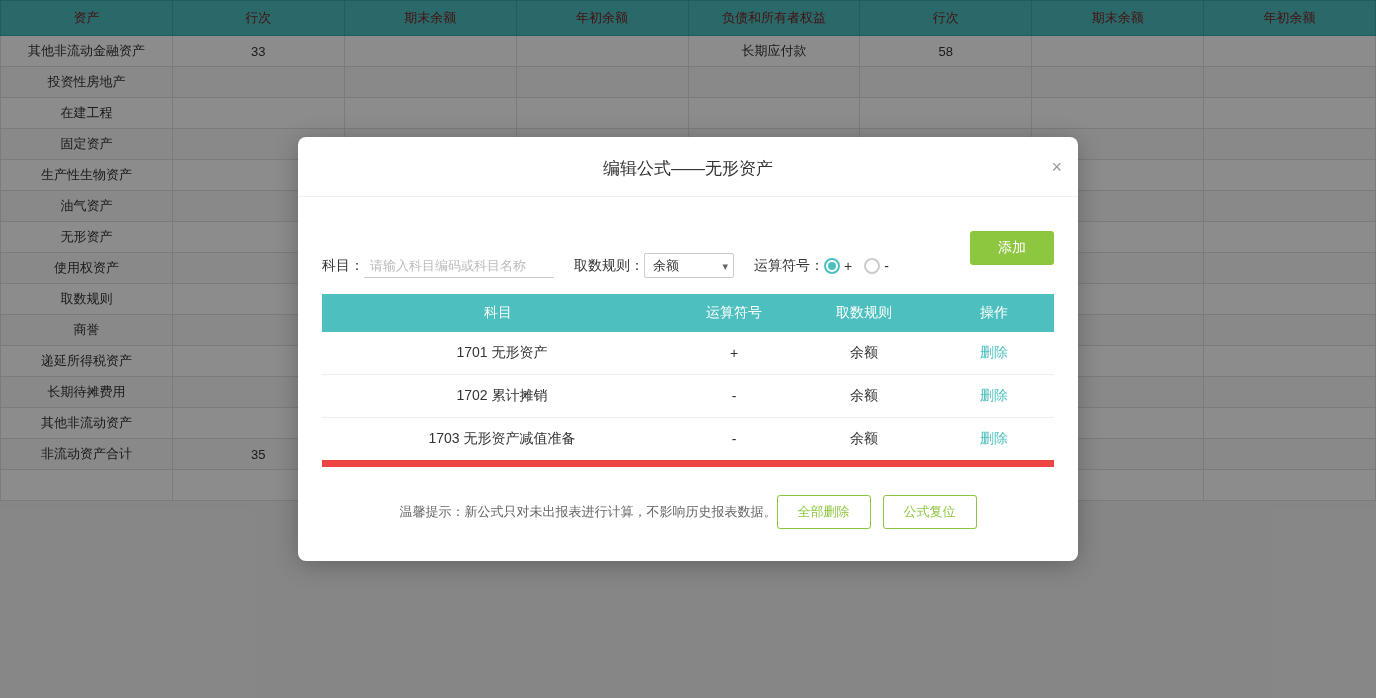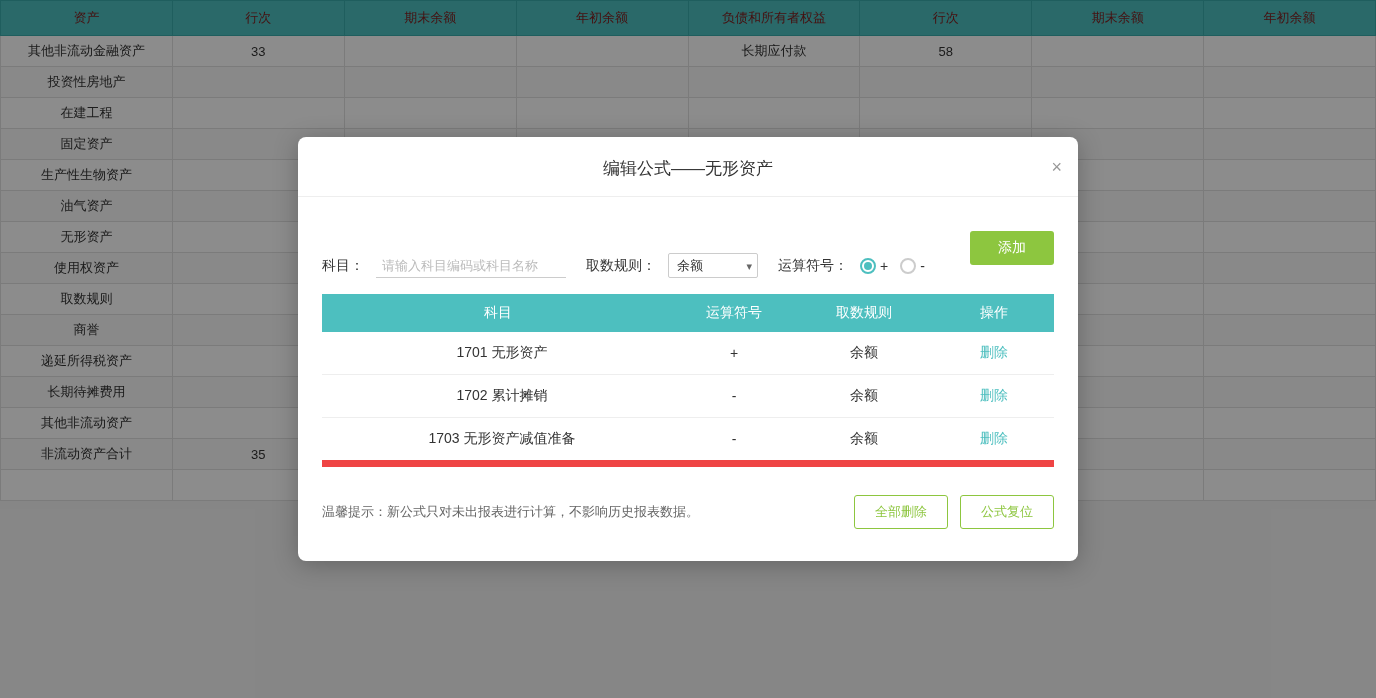--- a/index.html
+++ b/index.html
@@ -97,21 +97,21 @@
       display: flex;
       align-items: center;
       padding: 20px 24px 16px;
       gap: 20px;
       flex-wrap: wrap;
     }
 
     .form-group {
       display: flex;
       align-items: center;
-      gap: 12px;
+      gap: 0;
       margin-top: 36px;
     }
 
     .form-label {
       color: #333;
       white-space: nowrap;
       font-size: 14px;
     }
 
     .form-input {
@@ -259,21 +259,21 @@
       border: none;
       cursor: pointer;
       font-size: 14px;
     }
 
     
     .hint-row {
       padding: 12px 24px;
       display: flex;
       align-items: center;
-      justify-content: space-between;
+      justify-content: center;
     }
 
     .hint-text {
       font-size: 13px;
       color: #666;
     }
 
     
     .footer-btns {
       display: flex;

